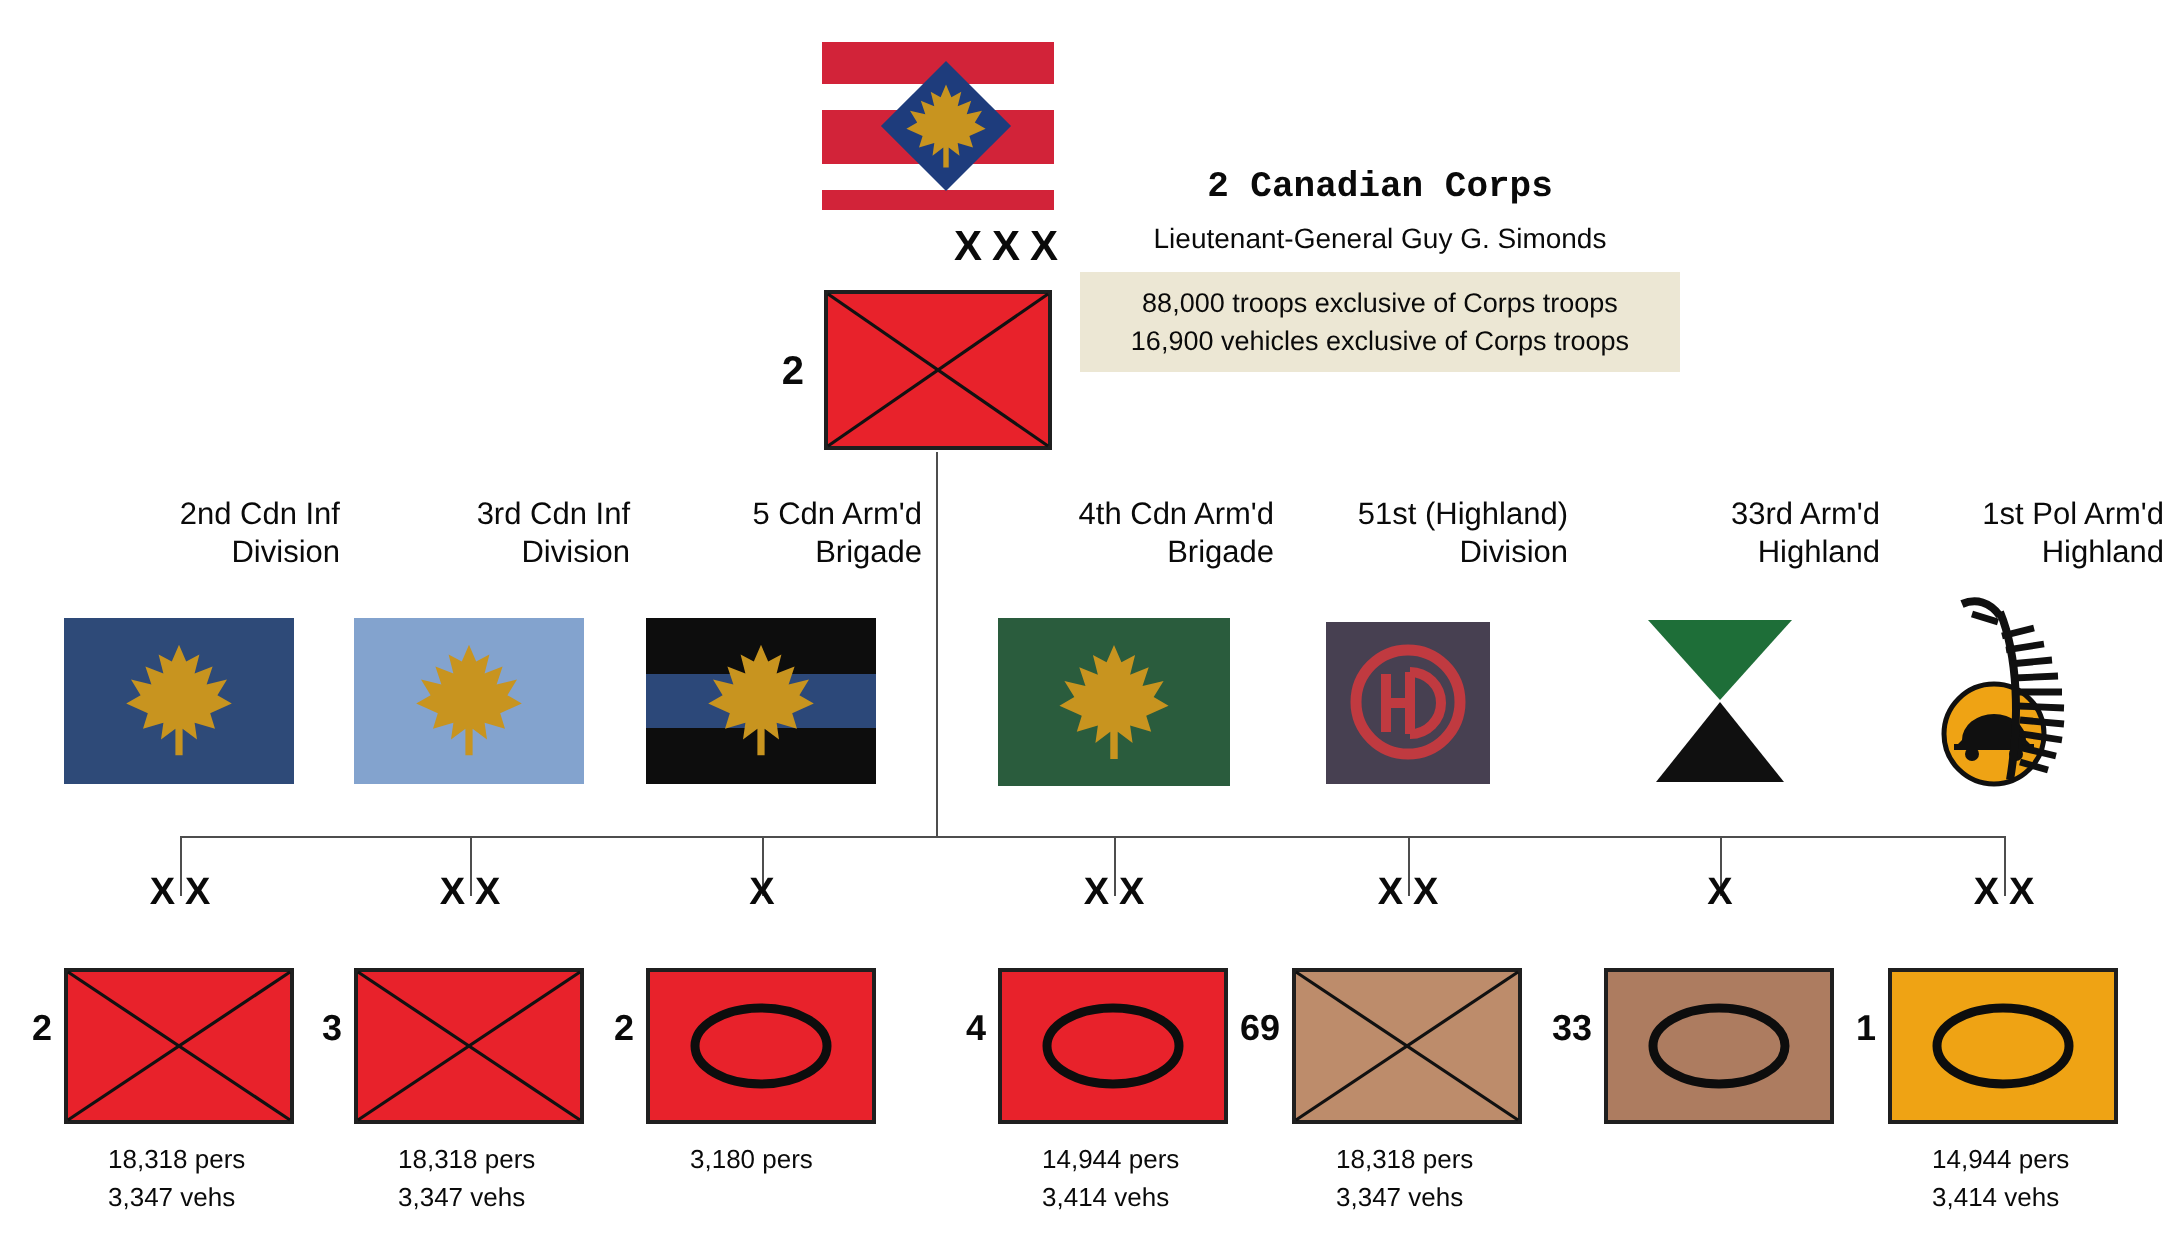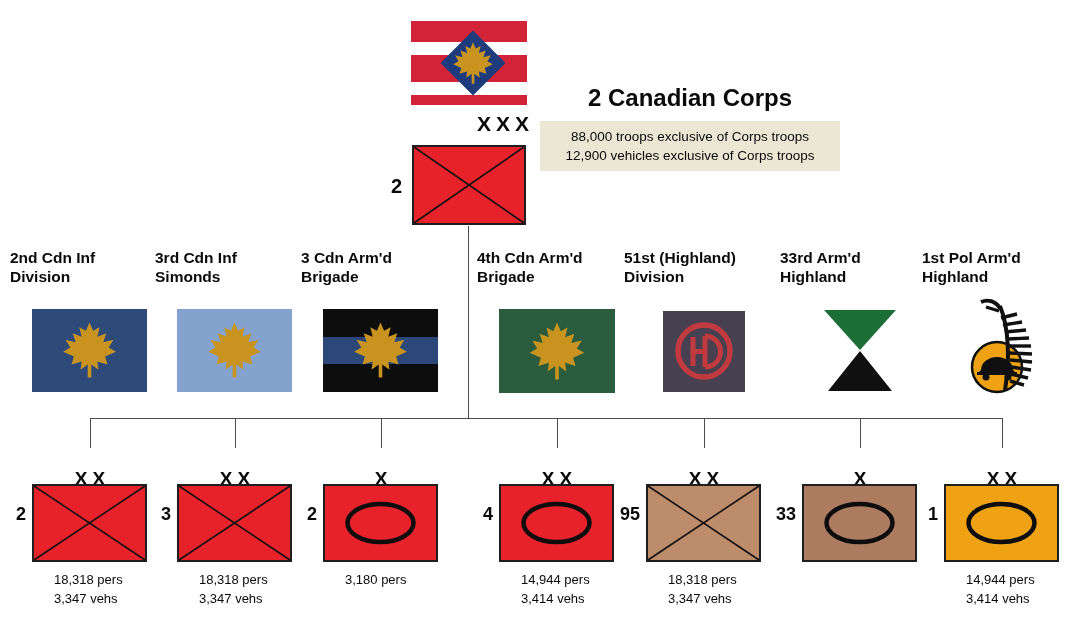--- a/index.html
+++ b/index.html
@@ -15,38 +15,38 @@
   .corps-echelon {
     left:404px; top:112px; width:130px; text-align:right;
     font-size:21px; font-weight:bold; letter-spacing:5px; padding-left:5px; box-sizing:border-box;
   }
   .corps-box { left:412px; top:145px; }
   .corps-number {
     left:362px; top:175px; width:40px; text-align:right;
     font-size:20px; font-weight:bold;
   }
   .title-wrap { left:540px; top:84px; width:300px; text-align:center; }
-  .corps-title { font-size:24px; font-weight:bold; }
+  .corps-title { font-size:18px; font-weight:bold;font-family:Liberation Mono, monospace; }
   .commander { font-size:14px; margin-top:7px; }
   .info-box {
     margin-top:9px; padding:6px 20px; font-size:13.5px; line-height:19px;
   }
 
   
   .col { position:absolute; top:248px; width:160px; height:372px; }
   .unit-name {
-    position:absolute; top:0; left:0; width:160px; text-align:left;
-    font-size:15.5px; line-height:19px; font-weight:bold; white-space:pre-line;
+    position:absolute; top:0; left:0; width:160px; text-align:right;
+    font-size:15.5px; line-height:19px; font-weight:normal; white-space:pre-line;
   }
   .patch { position:absolute; top:61px; left:22px; }
   .patch-sq { position:absolute; top:63px; left:39px; }
   .patch-hg { position:absolute; top:62px; left:44px; }
   .patch-pl { position:absolute; top:50px; left:47px; }
   .echelon {
-    position:absolute; top:220px; left:0; width:160px; text-align:center;
+    position:absolute; top:188px; left:0; width:160px; text-align:center;
     font-size:19px; font-weight:bold; letter-spacing:5px; padding-left:5px; box-sizing:border-box;
   }
   .unit-box { position:absolute; top:236px; left:22px; }
   .unit-number {
     position:absolute; top:256px; left:-26px; width:42px; text-align:right;
     font-size:18px; font-weight:bold;
   }
   .stats { position:absolute; top:322px; left:44px; font-size:13px; line-height:19px; }
 </style>
 </head>
@@ -75,23 +75,24 @@
   <svg class="abs corps-box" width="114" height="80">
     <rect x="1" y="1" width="112" height="78" stroke="#1f1f1f" stroke-width="2" fill="#e8222b"></rect>
     <line x1="2" y1="2" x2="112" y2="78" stroke="#111" stroke-width="1.6"></line>
     <line x1="112" y1="2" x2="2" y2="78" stroke="#111" stroke-width="1.6"></line>
   </svg>
 
   <div class="abs corps-number">2</div>
 
   <div class="abs title-wrap">
     <div class="corps-title">2 Canadian Corps</div>
+    <div class="commander">Lieutenant-General Guy G. Simonds</div>
     <div class="info-box" style="background:#ece7d4">
       <div>88,000 troops exclusive of Corps troops</div>
-      <div>12,900 vehicles exclusive of Corps troops</div>
+      <div>16,900 vehicles exclusive of Corps troops</div>
     </div>
   </div>
 
   <div class="line" style="left:468px; top:226px; width:1px; height:192px;"></div>
   <div class="line" style="left:90px; top:418px; width:912px; height:1px;"></div>
   <div class="line" style="left:90px;   top:418px; width:1px; height:30px;"></div>
   <div class="line" style="left:235px;  top:418px; width:1px; height:30px;"></div>
   <div class="line" style="left:381px;  top:418px; width:1px; height:30px;"></div>
   <div class="line" style="left:557px;  top:418px; width:1px; height:30px;"></div>
   <div class="line" style="left:704px;  top:418px; width:1px; height:30px;"></div>
@@ -113,40 +114,40 @@
     </svg>
     <div class="unit-number">2</div>
     <div class="stats">
       <div>18,318 pers</div>
       <div>3,347 vehs</div>
     </div>
   </div>
 
   <div class="col" style="left:155px">
     <div class="unit-name">3rd Cdn Inf
-Simonds</div>
+Division</div>
     <svg class="patch" width="115" height="83">
       <rect width="115" height="83" fill="#83a3ce"></rect>
       <use href="#leafpath" transform="translate(57.5,41) scale(0.60)" fill="#c8941f"></use>
     </svg>
     <div class="echelon">XX</div>
     <svg class="unit-box" width="115" height="78">
       <rect x="1" y="1" width="113" height="76" stroke="#1f1f1f" stroke-width="2" fill="#e8222b"></rect>
       <line x1="2" y1="2" x2="113" y2="76" stroke="#111" stroke-width="1.6"></line>
       <line x1="113" y1="2" x2="2" y2="76" stroke="#111" stroke-width="1.6"></line>
     </svg>
     <div class="unit-number">3</div>
     <div class="stats">
       <div>18,318 pers</div>
       <div>3,347 vehs</div>
     </div>
   </div>
 
   <div class="col" style="left:301px">
-    <div class="unit-name">3 Cdn Arm'd
+    <div class="unit-name">5 Cdn Arm'd
 Brigade</div>
     <svg class="patch" width="115" height="83">
       <rect width="115" height="83" fill="#0d0d0d"></rect>
       <rect y="28" width="115" height="27" fill="#2c4879"></rect>
       <use href="#leafpath" transform="translate(57.5,41) scale(0.60)" fill="#c8941f"></use>
     </svg>
     <div class="echelon">X</div>
     <svg class="unit-box" width="115" height="78">
       <rect x="1" y="1" width="113" height="76" stroke="#1f1f1f" stroke-width="2" fill="#e8222b"></rect>
       <ellipse cx="57.5" cy="39" rx="33" ry="19" fill="none" stroke="#0d0d0d" stroke-width="4.5"></ellipse>
@@ -188,21 +189,21 @@
         <line x1="42" y1="25" x2="42" y2="56" stroke-width="5"></line>
         <path d="M42,25 A15.5,15.5 0 0 1 42,56" stroke-width="5"></path>
       </g>
     </svg>
     <div class="echelon">XX</div>
     <svg class="unit-box" width="115" height="78">
       <rect x="1" y="1" width="113" height="76" stroke="#1f1f1f" stroke-width="2" fill="#bd8c6b"></rect>
       <line x1="2" y1="2" x2="113" y2="76" stroke="#111" stroke-width="1.6"></line>
       <line x1="113" y1="2" x2="2" y2="76" stroke="#111" stroke-width="1.6"></line>
     </svg>
-    <div class="unit-number">95</div>
+    <div class="unit-number">69</div>
     <div class="stats">
       <div>18,318 pers</div>
       <div>3,347 vehs</div>
     </div>
   </div>
 
   <div class="col" style="left:780px">
     <div class="unit-name">33rd Arm'd
 Highland</div>
     <svg class="patch-hg" width="72" height="81">

